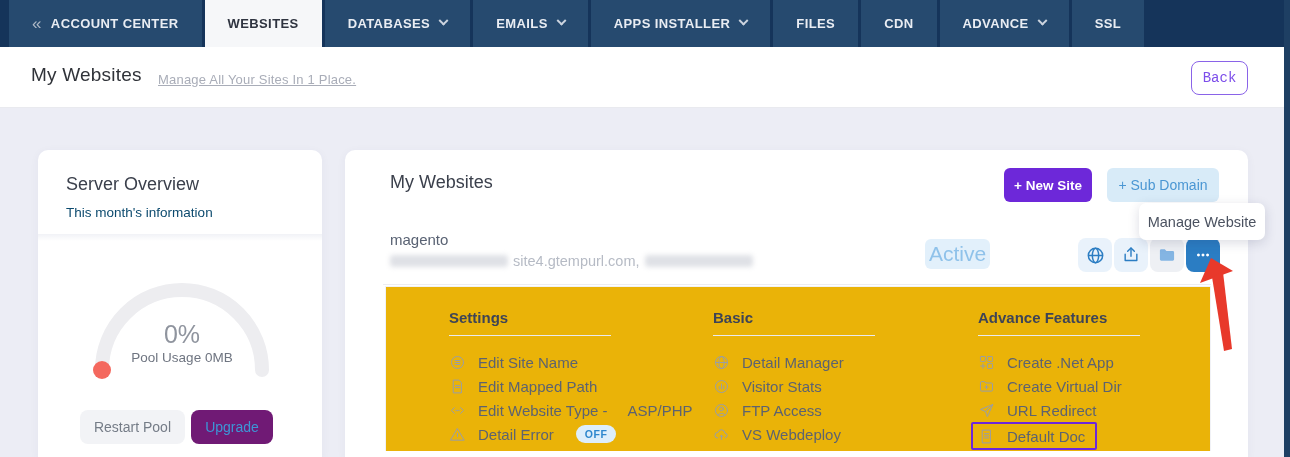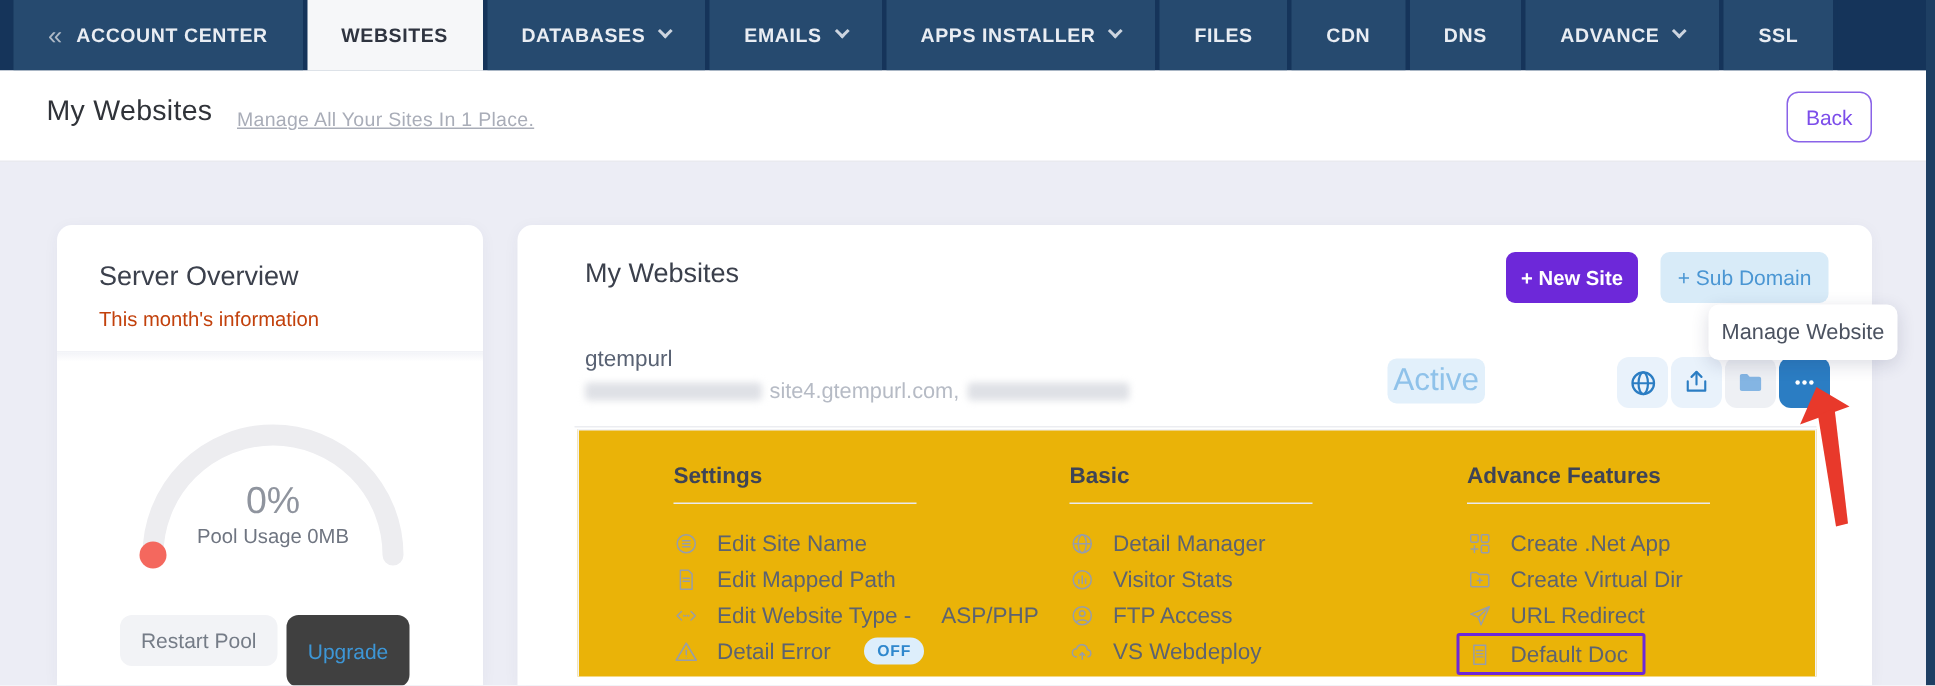--- a/index.html
+++ b/index.html
@@ -15,35 +15,35 @@
   .nav-filler { flex:1; background:#15345a; }
   .chev { width:7px; height:7px; border-right:2px solid currentColor; border-bottom:2px solid currentColor;
           transform:rotate(45deg) translate(-2px,-2px); margin-left:10px; opacity:.85; }
   .back-chevrons { font-size:17px; margin-right:9px; color:#aeb9c6; font-weight:normal; }
 
   
   .page-header { position:absolute; top:47px; left:0; width:100%; height:61px; background:#fff; border-bottom:1px solid #e9eaef; z-index:1; }
   .page-title { position:absolute; left:31px; top:17px; font-size:19px; font-weight:500; color:#303339; letter-spacing:.2px; }
   .page-subtitle { position:absolute; left:158px; top:25px; font-size:13px; color:#a9adb8; letter-spacing:.2px;text-decoration:underline; }
   .back-btn { position:absolute; right:42px; top:14px; width:57px; height:34px; border:1px solid #8a63e8; border-radius:8px;
-              background:#fff; color:#7c4dea; font-size:14px; cursor:pointer; font-family:Liberation Sans, sans-serif; }
+              background:#fff; color:#7c4dea; font-size:14px; cursor:pointer; font-family:Liberation Mono, monospace; }
 
   
   .server-card { position:absolute; left:38px; top:150px; width:284px; height:307px; background:#fff;
                  border-radius:10px 10px 0 0; box-shadow:0 2px 10px rgba(50,60,100,.05); z-index:1; }
   .card-title { position:absolute; left:28px; top:24px; font-size:18px; font-weight:500; color:#3b404c; }
-  .card-sub { position:absolute; left:28px; top:55px; font-size:13.5px; color:#c2410c; }
+  .card-sub { position:absolute; left:28px; top:55px; font-size:13.5px; color:#0c4a6e; }
   .card-divider { position:absolute; left:0; top:84px; width:100%; height:7px; border-top:1px solid #f2f3f7;
                   background:linear-gradient(#f3f4f8, rgba(255,255,255,0)); }
   .gauge-svg { position:absolute; left:54px; top:122px; }
   .gauge-pct { position:absolute; left:54px; top:170px; width:180px; text-align:center; font-size:25px; color:#8f949e; }
   .gauge-label { position:absolute; left:54px; top:200px; width:180px; text-align:center; font-size:13.5px; color:#6f7581; }
   .btn-row { position:absolute; left:42px; top:260px; display:flex; gap:6px; }
   .btn-gray { width:105px; height:34px; background:#f2f3f6; color:#757c87; border:none; border-radius:8px; font-size:14px; cursor:pointer; font-family:inherit; }
-  .btn-lightblue { width:82px; height:48px; background:#404040; color:#3d96d6; border:none; border-radius:8px; font-size:14px; cursor:pointer; font-family:inherit; }
+  .btn-lightblue { width:82px; height:34px; background:#701a75; color:#3d96d6; border:none; border-radius:8px; font-size:14px; cursor:pointer; font-family:inherit; }
 
   
   .sites-card { position:absolute; left:345px; top:150px; width:903px; height:307px; background:#fff;
                 border-radius:10px 10px 0 0; box-shadow:0 2px 10px rgba(50,60,100,.05); z-index:1; }
   .sites-title { position:absolute; left:45px; top:22px; font-size:18px; font-weight:500; color:#3b404c; }
   .btn-newsite { position:absolute; left:659px; top:18px; width:88px; height:34px; background:#6d28d9; color:#fff;
                  border:none; border-radius:6px; font-size:13.5px; font-weight:bold; cursor:pointer; font-family:inherit; }
   .btn-subdomain { position:absolute; left:762px; top:18px; width:112px; height:34px; background:#d8ebf8; color:#4a96d3;
                    border:none; border-radius:6px; font-size:14px; cursor:pointer; font-family:inherit; }
   .site-name { position:absolute; left:45px; top:81px; font-size:15px; color:#596273; }
@@ -109,23 +109,20 @@
       <span>APPS INSTALLER</span>
       <span class="chev"></span>
     </div>
     <div class="nav-item">
       <span>FILES</span>
     </div>
     <div class="nav-item">
       <span>CDN</span>
     </div>
     <div class="nav-item">
-      <span>DNS</span>
-    </div>
-    <div class="nav-item">
       <span>ADVANCE</span>
       <span class="chev"></span>
     </div>
     <div class="nav-item">
       <span>SSL</span>
     </div>
     <div class="nav-filler"></div>
   </nav>
 
   <header class="page-header">
@@ -149,21 +146,21 @@
       <button class="btn-lightblue">Upgrade</button>
     </div>
   </aside>
 
   <section class="sites-card">
     <div class="sites-title">My Websites</div>
     <button class="btn-newsite">+ New Site</button>
     <button class="btn-subdomain">+ Sub Domain</button>
 
     <div>
-      <div class="site-name">gtempurl</div>
+      <div class="site-name">magento</div>
       <div class="site-url">
         <span class="blur blur1"></span>
         <span class="url-text">site4.gtempurl.com,</span>
         <span class="blur blur2"></span>
       </div>
       <span class="status-badge">Active</span>
 
       <div class="iconbtn ib-globe">
         <svg width="21" height="21" viewBox="0 0 24 24" fill="none" stroke="#2b7dc3" stroke-width="1.7">
           <circle cx="12" cy="12" r="8.2"></circle>

